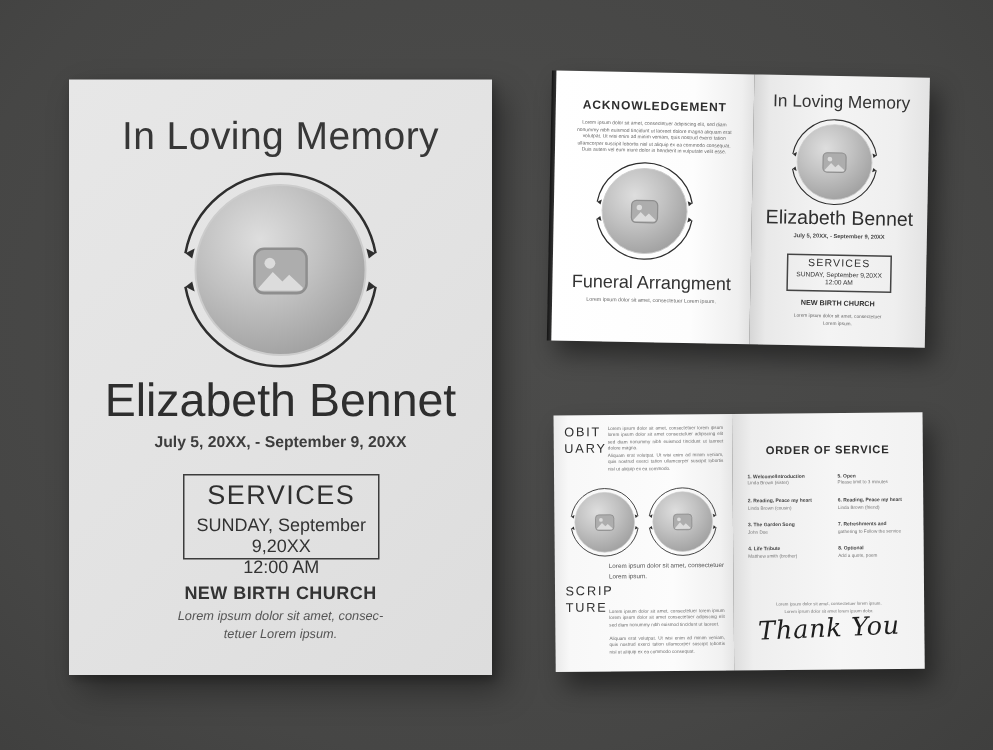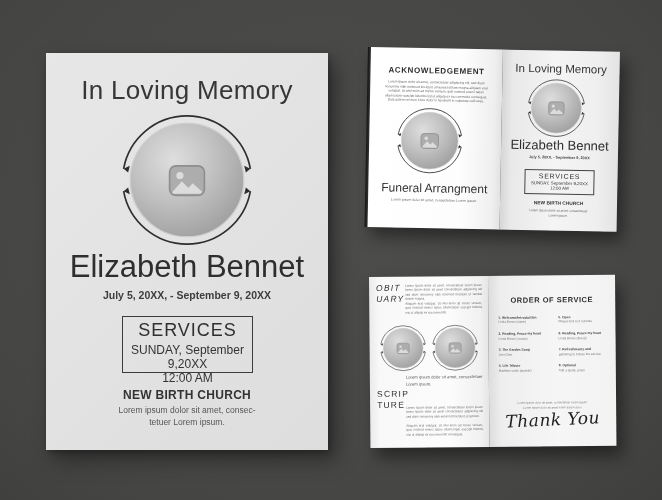--- a/index.html
+++ b/index.html
@@ -22,21 +22,21 @@
   .front-dates{position:absolute;top:236px;left:0;right:0;text-align:center;
       font-size:10.5px;font-weight:bold;color:#3d3d3d;}
   .front-box{position:absolute;top:263px;left:76px;width:131px;height:57px;
       border:1.5px solid #3c3c3c;box-sizing:border-box;text-align:center;}
   .front-box .svc{margin-top:3px;font-size:18px;letter-spacing:1px;color:#2f2f2f;}
   .front-box .l1{margin-top:2px;font-size:12px;color:#333;}
   .front-box .l2{font-size:12px;color:#333;}
   .front-church{position:absolute;top:335px;left:0;right:0;text-align:center;
       font-size:12px;font-weight:bold;letter-spacing:.3px;color:#333;}
   .front-note{position:absolute;top:351px;left:0;right:0;text-align:center;
-      font-size:8.5px;line-height:1.45;color:#555;white-space:pre-line;}
+      font-size:8.5px;line-height:1.45;color:#555;white-space:pre-line;font-style:italic;}
 
   
   .spread-top{position:absolute;left:368px;top:47px;width:252px;height:180px;display:flex;
       transform:rotate(1.1deg);transform-origin:0 0;
       box-shadow:6px 9px 16px rgba(0,0,0,.45);}
   .edge{width:3px;background:linear-gradient(to right,#141414,#333);}
   .page-acc{width:132px;position:relative;
       background:linear-gradient(to right,#ffffff 0%,#fdfdfd 70%,#efefef 94%,#e2e2e2 100%);}
   .page-cover-mini{width:117px;position:relative;
       background:linear-gradient(to right,#d6d6d6 0%,#e9e9e9 9%,#f4f4f4 45%,#efefef 82%,#e3e3e3 100%);}
@@ -66,21 +66,21 @@
   
   .spread-bottom{position:absolute;left:369px;top:277px;width:246px;height:171px;display:flex;
       transform:rotate(-.5deg);transform-origin:0 0;
       box-shadow:6px 10px 16px rgba(0,0,0,.45);}
   .page-obit{width:119px;position:relative;
       background:linear-gradient(to right,#eaeaea 0%,#f8f8f8 8%,#fcfcfc 66%,#f1f1f1 93%,#e5e5e5 100%);}
   .page-order{width:127px;position:relative;
       background:linear-gradient(to right,#dddddd 0%,#eeeeee 10%,#f6f6f6 55%,#f2f2f2 100%);}
   .side-label{position:absolute;left:7px;font-size:8.5px;letter-spacing:1.2px;line-height:1.3;
       color:#2f2f2f;white-space:pre-line;}
-  .obit-label{top:6px;font-style:italic;}
+  .obit-label{top:6px;}
   .scrip-label{top:112px;}
   .tiny-para{position:absolute;left:36px;width:77px;font-size:3.1px;line-height:1.45;
       color:#6e6e6e;text-align:justify;}
   .obit-p1{top:7px;}  .obit-p2{top:25px;}
   .scrip-p1{top:129px;} .scrip-p2{top:147px;}
   .obit-photo1{left:10px;top:48px;width:47px;height:47px;}
   .obit-photo2{left:62px;top:48px;width:47px;height:47px;}
   .obit-caption{position:absolute;left:36px;top:98px;width:77px;font-size:4.2px;
       line-height:1.6;color:#555;white-space:pre-line;}
   .order-heading{position:absolute;top:20px;left:0;right:0;text-align:center;

